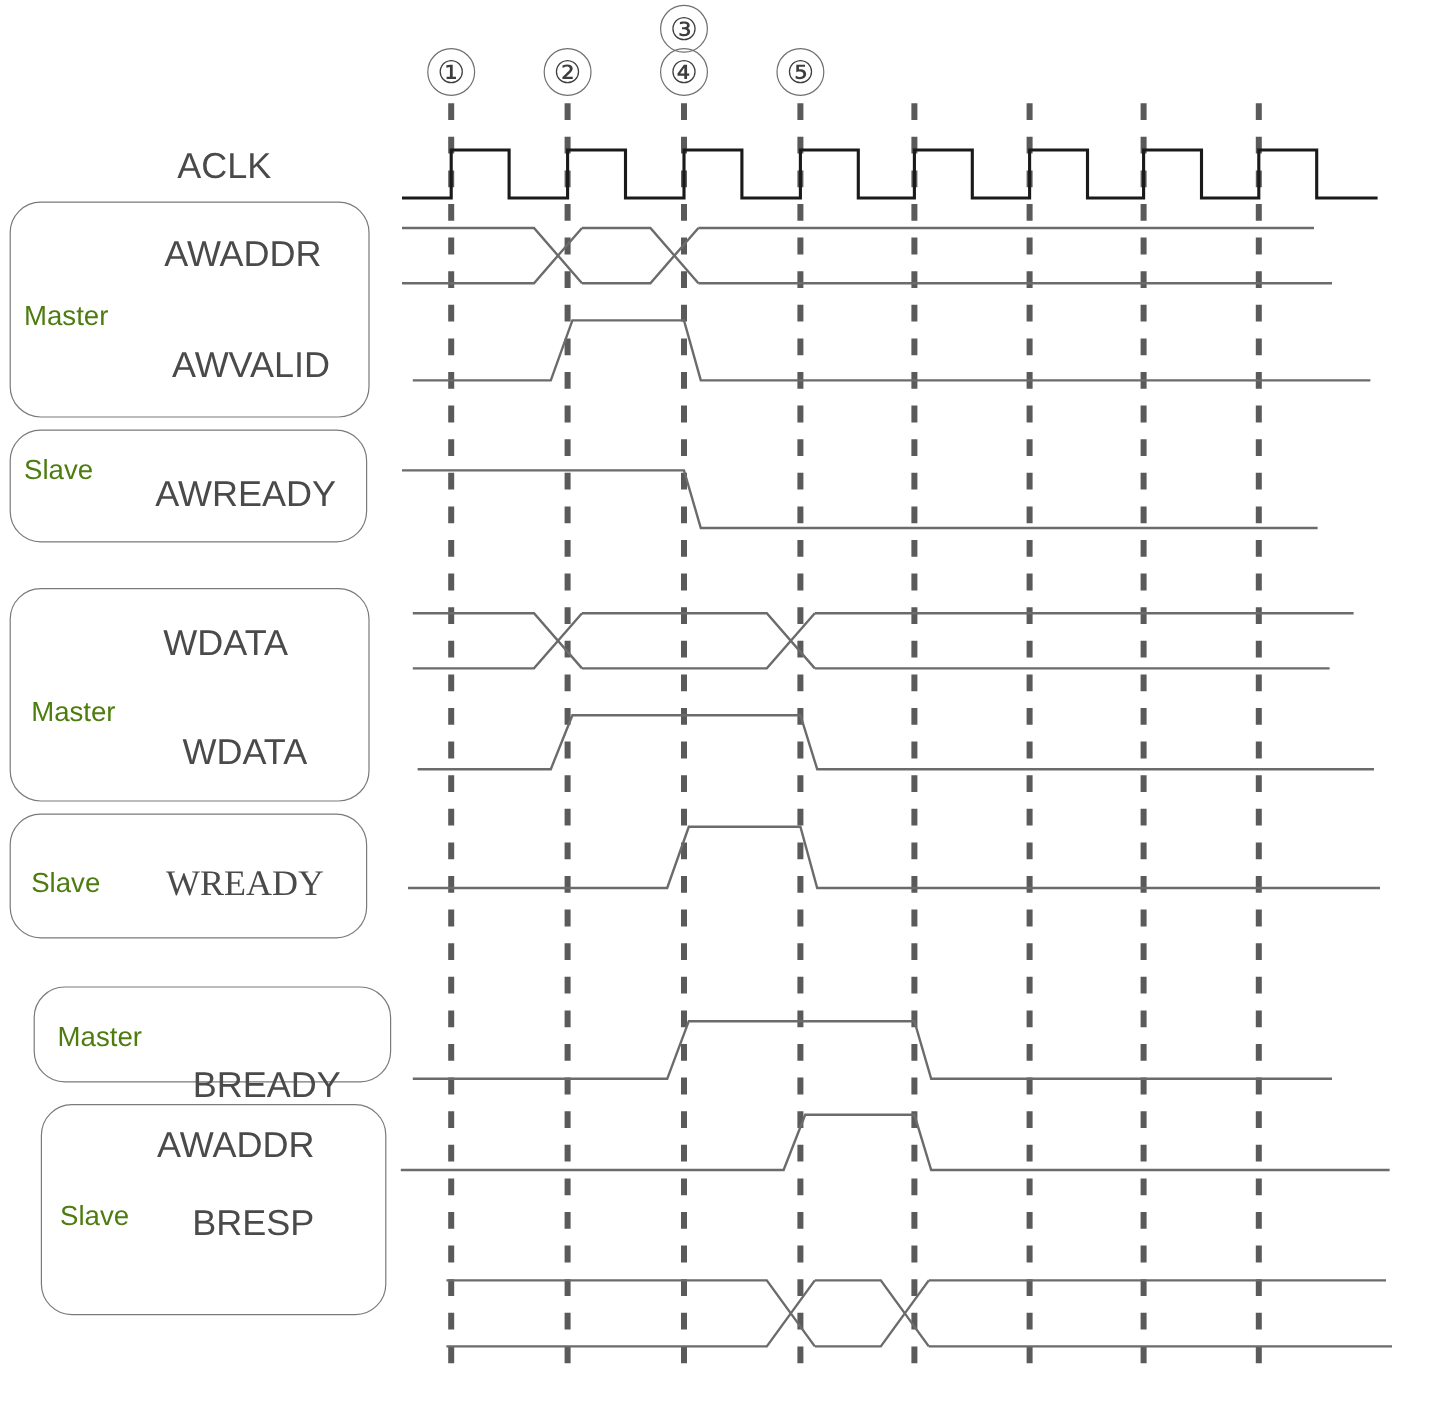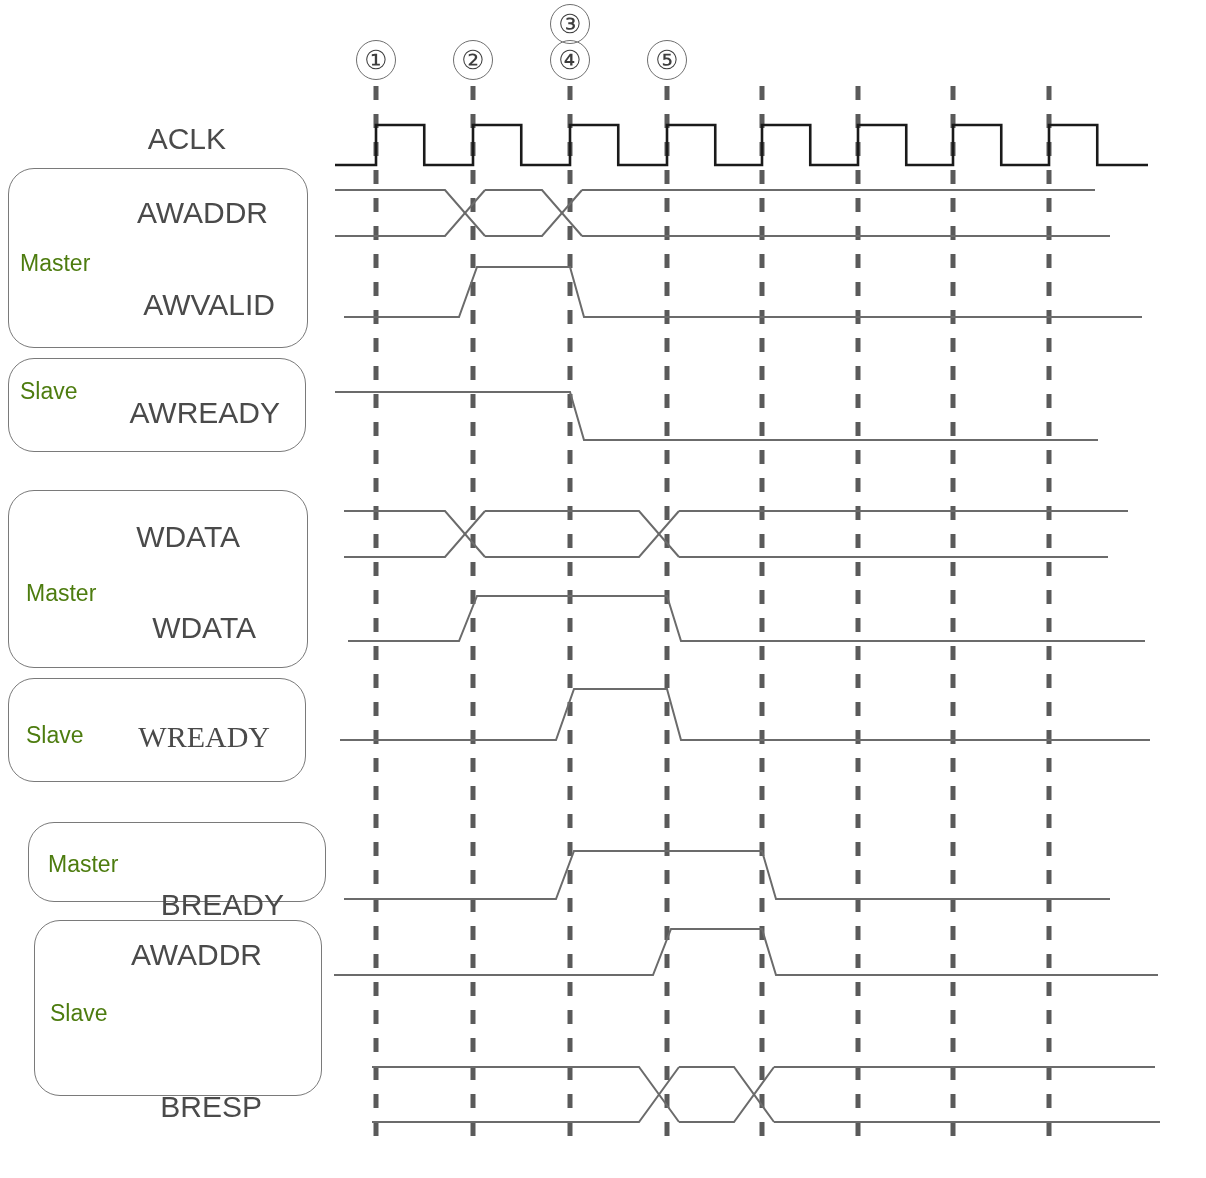--- a/index.html
+++ b/index.html
@@ -100,21 +100,21 @@
 
   <div class="sig-label" id="sl0" style="right: 980px; top: 122px;">ACLK</div>
   <div class="sig-label" id="sl1" style="right: 938px; top: 196px;">AWADDR</div>
   <div class="sig-label" id="sl2" style="right: 931px; top: 288px;">AWVALID</div>
   <div class="sig-label" id="sl3" style="right: 926px; top: 396px;">AWREADY</div>
   <div class="sig-label" id="sl4" style="right: 966px; top: 520px;">WDATA</div>
   <div class="sig-label" id="sl5" style="right: 950px; top: 611px;">WDATA</div>
   <div class="sig-label" id="sl6" style="right: 936px; top: 720px; font-family: Liberation Serif, serif;">WREADY</div>
   <div class="sig-label" id="sl7" style="right: 922px; top: 848px; margin-top: 40px;">BREADY</div>
   <div class="sig-label" id="sl8" style="right: 944px; top: 938px;">AWADDR</div>
-  <div class="sig-label" id="sl9" style="right: 944px; top: 1090px;">BRESP</div>
+  <div class="sig-label" id="sl9" style="right: 944px; top: 1003px;">BRESP</div>
 
   <div class="marker" id="mk0" style="left: 356px; top: 40px;">①</div>
   <div class="marker" id="mk1" style="left: 453px; top: 40px;">②</div>
   <div class="marker" id="mk2" style="left: 550px; top: 4px;">③</div>
   <div class="marker" id="mk3" style="left: 550px; top: 40px;">④</div>
   <div class="marker" id="mk4" style="left: 647px; top: 40px;">⑤</div>
 
 </div>
 
 </body></html>

